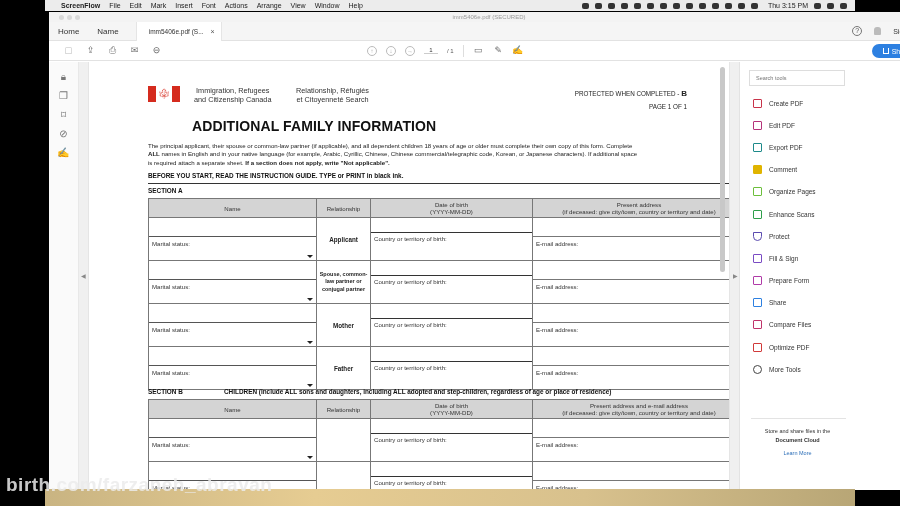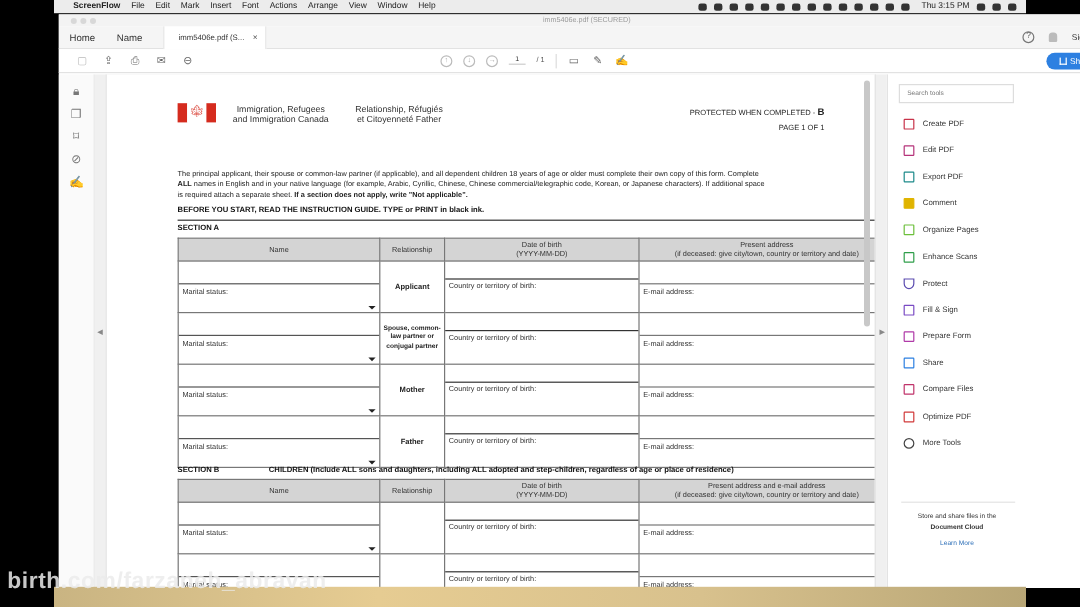--- a/index.html
+++ b/index.html
@@ -198,28 +198,29 @@
 
       <div class="doc-area">
         <div class="page">
           <div class="flag">
             <div class="r"></div>
               <div class="w">🍁︎</div>
               <div class="r"></div>
           </div>
           <div class="org" style="left:105px">
             <div>Immigration, Refugees</div>
-            <div>and Immigration Canada</div>
+            <div>and Citizenship Canada</div>
           </div>
           <div class="org" style="left:207px">
             <div>Relationship, Réfugiés</div>
-            <div>et Citoyenneté Father</div>
+            <div>et Citoyenneté Search</div>
           </div>
           <div class="protected"><span>PROTECTED WHEN COMPLETED - </span><b>B</b></div>
           <div class="pageof">PAGE 1 OF 1</div>
+          <div class="form-title">ADDITIONAL FAMILY INFORMATION</div>
           <div class="intro">
             <span>The principal applicant, their spouse or common-law partner (if applicable), and all dependent children 18 years of age or older must complete their own copy of this form. Complete</span><br>
             <b>ALL</b><span> names in English and in your native language (for example, Arabic, Cyrillic, Chinese, Chinese commercial/telegraphic code, Korean, or Japanese characters). If additional space</span><br>
             <span>is required attach a separate sheet. </span><b>If a section does not apply, write "Not applicable".</b>
           </div>
           <div class="before">BEFORE YOU START, READ THE INSTRUCTION GUIDE. TYPE or PRINT in black ink.</div>
           <div class="rule" style="top:121px"></div>
           <div class="section-label" style="top:125px">SECTION A</div>
 
           <table class="form" style="top:136px">

